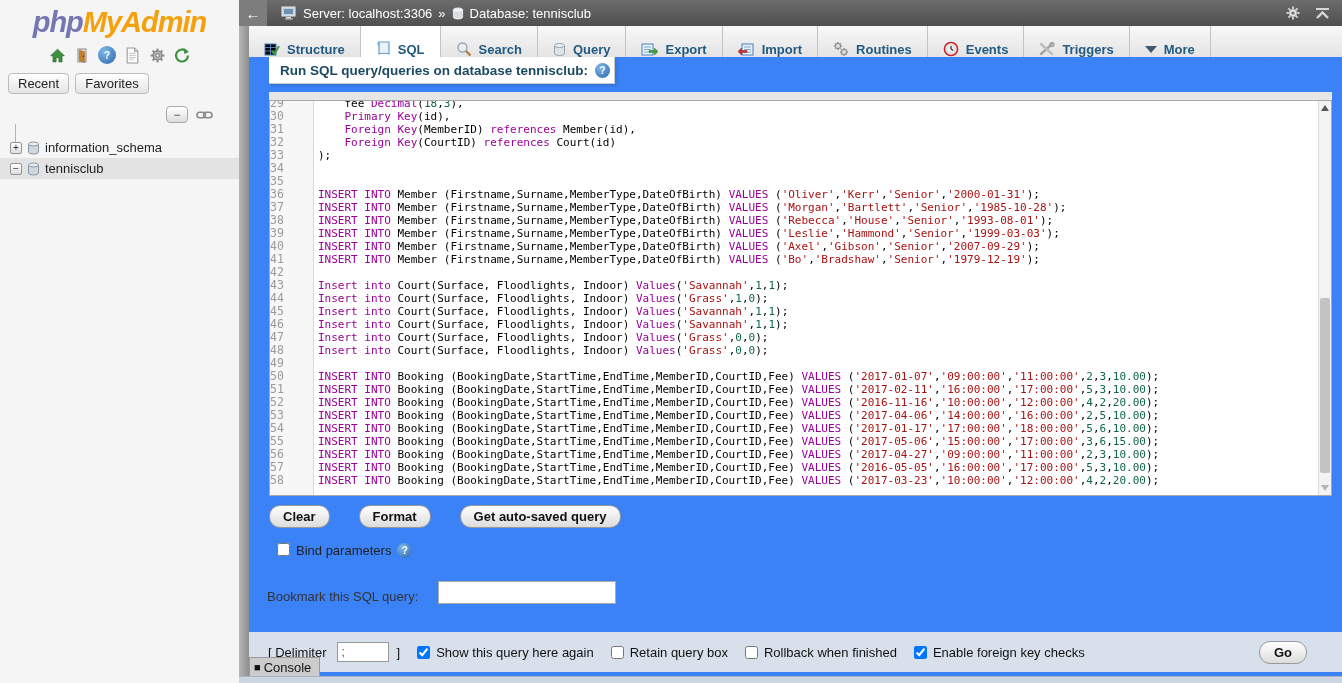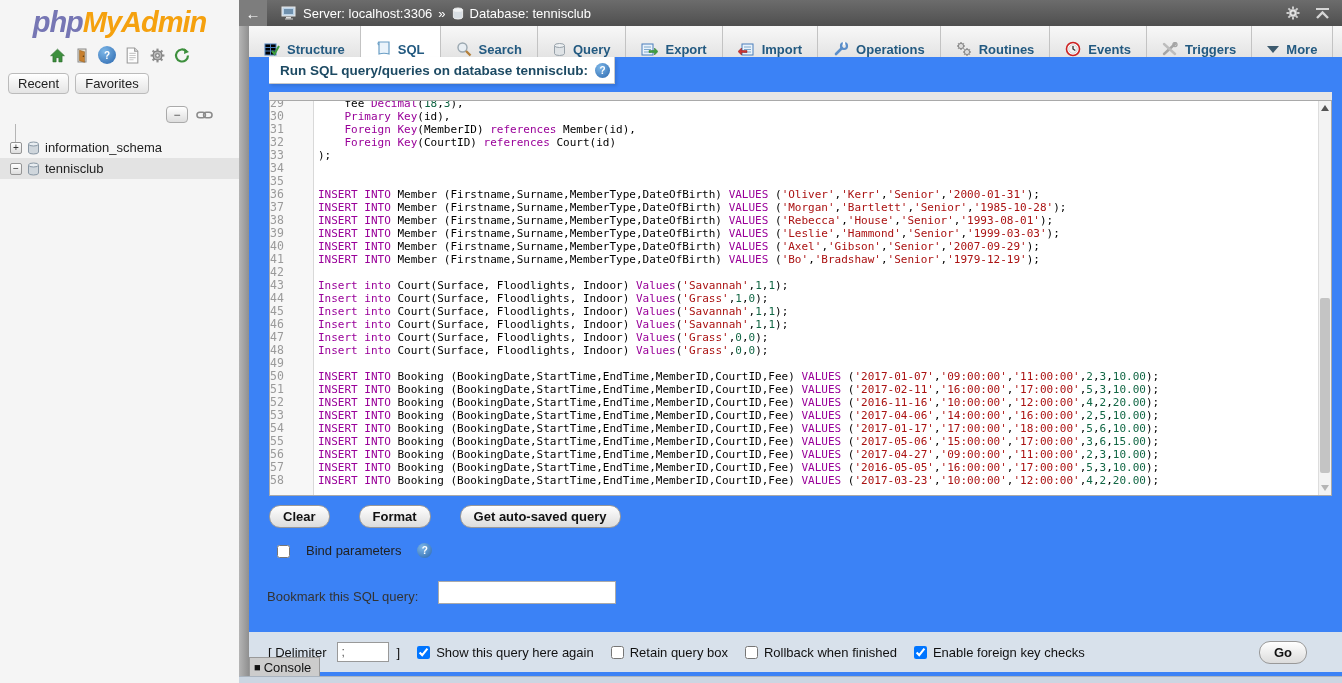--- a/index.html
+++ b/index.html
@@ -75,21 +75,21 @@
     border-left:4px solid transparent; border-right:4px solid transparent; border-bottom:6px solid #555; }
   #vscroll .arr-dn { position:absolute; bottom:4px; left:2px; width:0; height:0;
     border-left:4px solid transparent; border-right:4px solid transparent; border-top:6px solid #b5b5b5; }
   #vscroll .thumb { position:absolute; top:197px; left:1px; width:10px; height:175px; background:#c4c4c4; border-radius:2px; }
 
   
   .btn { border:1px solid #999; border-radius:11px; background:linear-gradient(#fff,#dcdcdc);
     font-weight:bold; font-size:13px; color:#111; padding:3px 13px; cursor:pointer; font-family:inherit; }
   #actions { margin:9px 0 0 20px; display:flex; align-items:center; }
   #actions .btn + .btn { margin-left:29px; }
-  #bind-row { margin:15px 0 0 28px; display:flex; align-items:flex-end; gap:16px; color:#222; }
+  #bind-row { margin:15px 0 0 28px; display:flex; align-items:flex-start; gap:6px; color:#222; }
   #bookmark-row { margin:23px 0 0 18px; display:flex; align-items:flex-end; gap:20px; color:#333; }
   #bookmark-row input { width:178px; height:23px; border:1px solid #aaa; padding:0 4px; font-family:inherit; }
   input[type=checkbox] { width:13px; height:13px; cursor:pointer; }
 
   
   #options-bar { position:absolute; left:0; right:0; top:575px; height:40px; background:#d8e1eb;
     display:flex; align-items:center; color:#111; }
   #options-bar .lbl { font-size:13px; }
   #delim-input { width:52px; height:20px; border:1px solid #999; margin:0 8px 0 10px; padding:0 4px; font-family:inherit; font-size:12px; color:#555; }
   .opt { display:flex; align-items:center; gap:6px; margin-left:17px; }
@@ -294,30 +294,20 @@
       <span>
           <svg width="17" height="15" viewBox="0 0 17 15">
             <rect x="4" y="2" width="11" height="11" fill="#eaf3fb" stroke="#4a7ebb"></rect>
             <line x1="6" y1="5" x2="13" y2="5" stroke="#7fa8cc"></line>
             <line x1="6" y1="7.5" x2="13" y2="7.5" stroke="#7fa8cc"></line>
             <line x1="6" y1="10" x2="13" y2="10" stroke="#7fa8cc"></line>
             <path d="M9 8.5 H3.5 V6 L0 9.5 L3.5 13 V10.5 H9 Z" fill="#cc3333" stroke="#8a1a1a" stroke-width=".5"></path>
           </svg>
         </span>
       <span>Import</span>
-    </div>
-    <div class="tab">
-      <span>
-          <svg width="16" height="16" viewBox="0 0 16 16">
-            <path d="M3 13 L9 7" stroke="#5b8ec9" stroke-width="2.6" stroke-linecap="round"></path>
-            <circle cx="11" cy="5" r="3" fill="none" stroke="#5b8ec9" stroke-width="2.2"></circle>
-            <rect x="9.8" y="1" width="2.4" height="3" fill="#fff"></rect>
-          </svg>
-        </span>
-      <span>Operations</span>
     </div>
     <div class="tab">
       <span>
           <svg width="16" height="16" viewBox="0 0 16 16">
             <g stroke="#999" stroke-width="1.6">
               <line x1="5" y1="1" x2="5" y2="9"></line>
               <line x1="1" y1="5" x2="9" y2="5"></line>
               <line x1="2.2" y1="2.2" x2="7.8" y2="7.8"></line>
               <line x1="7.8" y1="2.2" x2="2.2" y2="7.8"></line>
             </g>

